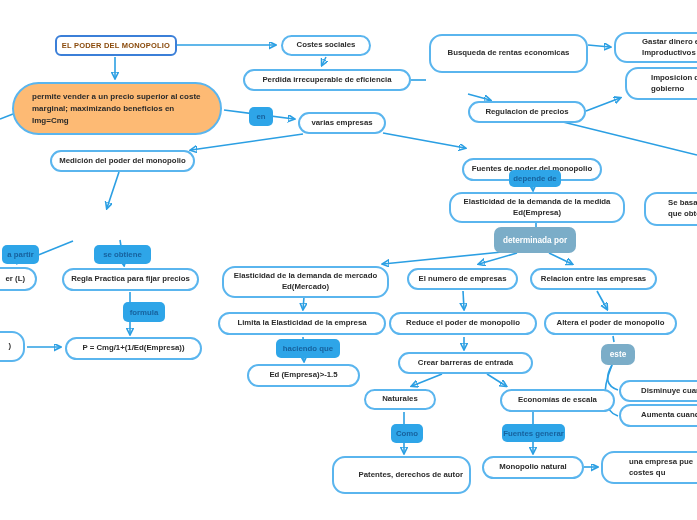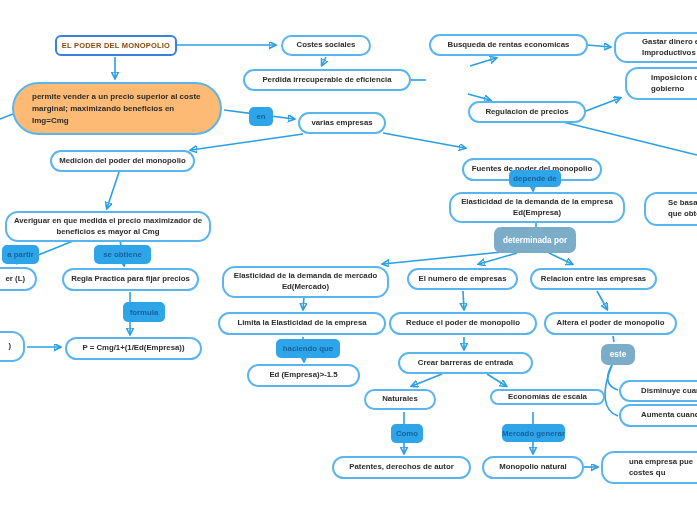--- a/index.html
+++ b/index.html
@@ -78,63 +78,61 @@
       <path d="M487,374 L506,386" marker-end="url(#arr)"></path>
       <path d="M404,412 L404,453" marker-end="url(#arr)"></path>
       <path d="M533,412 L533,453" marker-end="url(#arr)"></path>
       <path d="M584,467 L597,467" marker-end="url(#arr)"></path>
       <path d="M613,336 L614,342"></path>
       <path d="M612,365 C605,377 606,386 618,390"></path>
       <path d="M612,365 C601,392 603,411 618,416"></path>
     </svg>
 <div class="node pill" style="left: 281px; top: 35px; width: 90px; height: 21px;"><span>Costes sociales</span></div>
     <div class="node root" style="left: 55px; top: 35px; width: 122px; height: 21px;"><span>EL PODER DEL MONOPOLIO</span></div>
-    <div class="node pill" style="left: 429px; top: 34px; width: 159px; height: 22px;"><span>Busqueda de rentas economicas</span></div>
+    <div class="node pill" style="left: 429px; top: 34px; width: 159px; height: 39px;"><span>Busqueda de rentas economicas</span></div>
     <div class="node pill" style="left: 614px; top: 32px; width: 115px; height: 31px; justify-content: flex-start; text-align: left; padding-left: 26px;"><span>Gastar dinero en
 Improductivos</span></div>
     <div class="node pill" style="left: 243px; top: 69px; width: 168px; height: 22px;"><span>Perdida irrecuperable de eficiencia</span></div>
     <div class="node pill" style="left: 625px; top: 67px; width: 105px; height: 33px; justify-content: flex-start; text-align: left; padding-left: 24px;"><span>Imposicion de
 gobierno</span></div>
     <div class="node ellipse" style="left: 12px; top: 82px; width: 210px; height: 53px; justify-content: flex-start; text-align: left; padding-left: 18px;"><span>permite vender a un precio superior al coste
 marginal; maximizando beneficios en
 Img=Cmg</span></div>
     <div class="node label-bright" style="left: 249px; top: 107px; width: 24px; height: 19px;"><span>en</span></div>
     <div class="node pill" style="left: 298px; top: 112px; width: 88px; height: 22px;"><span>varias empresas</span></div>
     <div class="node pill" style="left: 468px; top: 101px; width: 118px; height: 22px;"><span>Regulacion de precios</span></div>
     <div class="node pill" style="left: 50px; top: 150px; width: 145px; height: 22px;"><span>Medición del poder del monopolio</span></div>
     <div class="node pill" style="left: 462px; top: 146px; width: 140px; height: 23px; margin-top: 12px;"><span>Fuentes de poder del monopolio</span></div>
     <div class="node label-bright" style="left: 509px; top: 170px; width: 52px; height: 17px;"><span>depende de</span></div>
-    <div class="node pill" style="left: 449px; top: 192px; width: 176px; height: 31px;"><span>Elasticidad de la demanda de la empresa
+    <div class="node pill" style="left: 449px; top: 192px; width: 176px; height: 31px;"><span>Elasticidad de la demanda de la medida
 Ed(Empresa)</span></div>
     <div class="node pill" style="left: 644px; top: 192px; width: 110px; height: 34px; justify-content: flex-start; text-align: left; padding-left: 22px;"><span>Se basa e
 que obte</span></div>
     <div class="node label-muted" style="left: 494px; top: 227px; width: 82px; height: 26px;"><span>determinada por</span></div>
-    <div class="node pill" style="left: 5px; top: 211px; width: 206px; height: 31px;"><span>Averiguar en que medida el precio maximizador de
-beneficios es mayor al Cmg</span></div>
     <div class="node label-bright" style="left: 2px; top: 245px; width: 37px; height: 19px;"><span>a partir</span></div>
     <div class="node label-bright" style="left: 94px; top: 245px; width: 57px; height: 19px;"><span>se obtiene</span></div>
     <div class="node pill" style="left: 62px; top: 268px; width: 137px; height: 23px;"><span>Regla Practica para fijar precios</span></div>
     <div class="node pill" style="left: -70px; top: 267px; width: 107px; height: 24px; justify-content: flex-end; text-align: right; padding-right: 10px;"><span>er (L)</span></div>
     <div class="node label-bright" style="left: 123px; top: 302px; width: 42px; height: 20px;"><span>formula</span></div>
     <div class="node pill" style="left: -55px; top: 331px; width: 80px; height: 31px; justify-content: flex-end; text-align: right; padding-right: 12px;"><span>)</span></div>
     <div class="node pill" style="left: 65px; top: 337px; width: 137px; height: 23px;"><span>P = Cmg/1+(1/Ed(Empresa))</span></div>
     <div class="node pill" style="left: 222px; top: 266px; width: 167px; height: 32px;"><span>Elasticidad de la demanda de mercado
 Ed(Mercado)</span></div>
     <div class="node pill" style="left: 407px; top: 268px; width: 111px; height: 22px;"><span>El numero de empresas</span></div>
     <div class="node pill" style="left: 530px; top: 268px; width: 127px; height: 22px;"><span>Relacion entre las empresas</span></div>
     <div class="node pill" style="left: 218px; top: 312px; width: 168px; height: 23px;"><span>Limita la Elasticidad de la empresa</span></div>
     <div class="node pill" style="left: 389px; top: 312px; width: 148px; height: 23px;"><span>Reduce el poder de monopolio</span></div>
     <div class="node pill" style="left: 544px; top: 312px; width: 133px; height: 23px;"><span>Altera el poder de monopolio</span></div>
     <div class="node label-bright" style="left: 276px; top: 339px; width: 64px; height: 19px;"><span>haciendo que</span></div>
     <div class="node label-muted" style="left: 601px; top: 344px; width: 34px; height: 21px;"><span>este</span></div>
     <div class="node pill" style="left: 247px; top: 364px; width: 113px; height: 23px;"><span>Ed (Empresa)&gt;-1.5</span></div>
     <div class="node pill" style="left: 398px; top: 352px; width: 135px; height: 22px;"><span>Crear barreras de entrada</span></div>
     <div class="node pill" style="left: 364px; top: 389px; width: 72px; height: 21px;"><span>Naturales</span></div>
-    <div class="node pill" style="left: 490px; top: 389px; width: 115px; height: 16px;"><span>Economías de escala</span></div>
+    <div class="node pill" style="left: 500px; top: 389px; width: 115px; height: 23px;"><span>Economías de escala</span></div>
     <div class="node pill" style="left: 619px; top: 380px; width: 112px; height: 22px; justify-content: flex-start; text-align: left; padding-left: 20px;"><span>Disminuye cuan</span></div>
     <div class="node pill" style="left: 619px; top: 404px; width: 112px; height: 23px; justify-content: flex-start; text-align: left; padding-left: 20px;"><span>Aumenta cuand</span></div>
     <div class="node label-bright" style="left: 391px; top: 424px; width: 32px; height: 19px;"><span>Como</span></div>
-    <div class="node label-bright" style="left: 502px; top: 424px; width: 63px; height: 18px;"><span>Mercado generar</span></div>
-    <div class="node pill" style="left: 332px; top: 456px; width: 139px; height: 23px;"><span>Patentes, derechos de autor</span></div>
+    <div class="node label-bright" style="left: 502px; top: 424px; width: 63px; height: 18px;"><span>Fuentes generar</span></div>
+    <div class="node pill" style="left: 332px; top: 456px; width: 139px; height: 38px; justify-content: flex-end;"><span>Patentes, derechos de autor</span></div>
     <div class="node pill" style="left: 482px; top: 456px; width: 102px; height: 23px;"><span>Monopolio natural</span></div>
     <div class="node pill" style="left: 601px; top: 451px; width: 130px; height: 33px; justify-content: flex-start; text-align: left; padding-left: 26px;"><span>una empresa pue
 costes qu</span></div>
   </div>
 
 </body></html>

